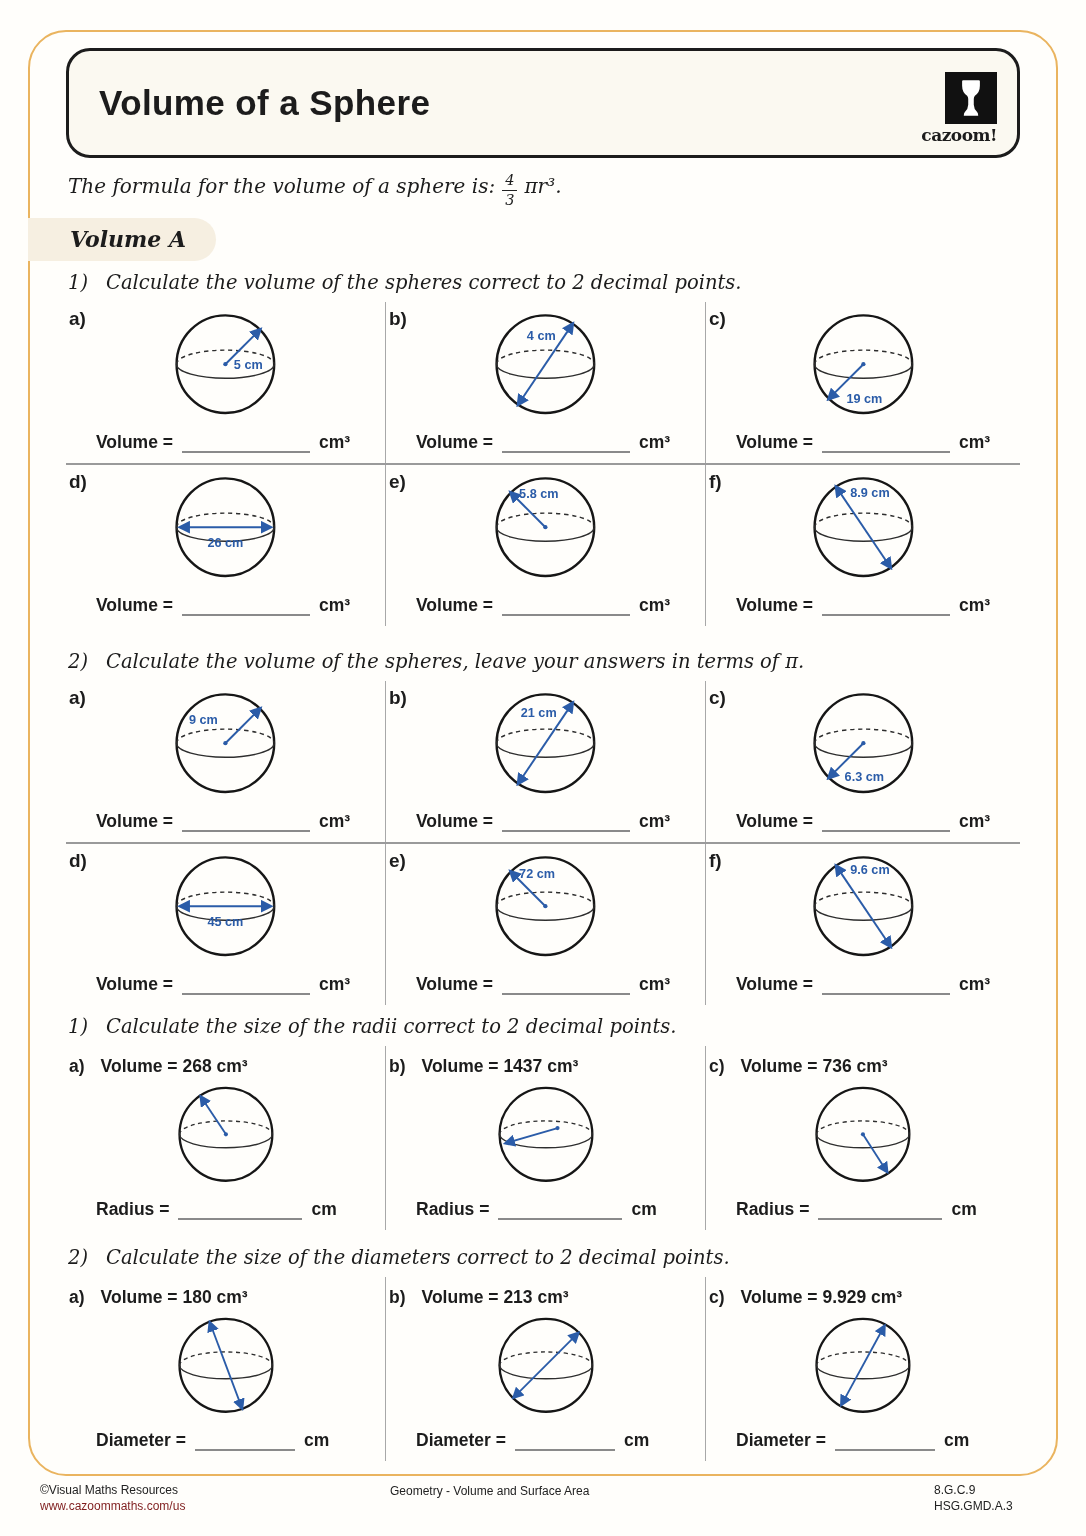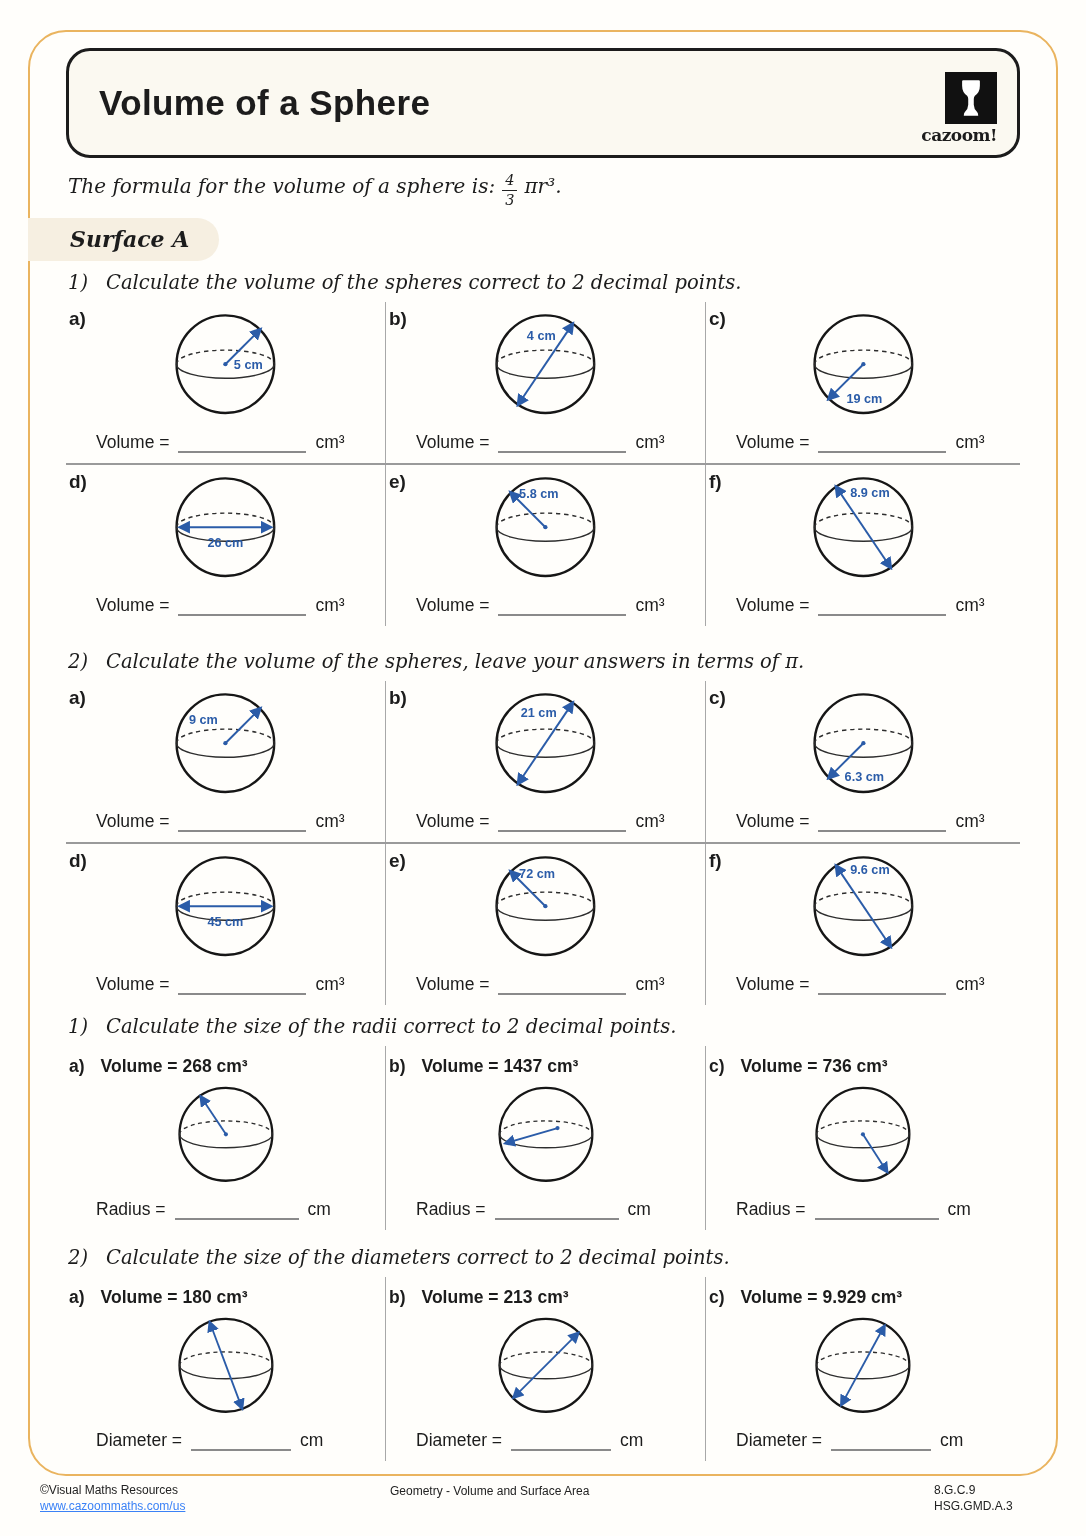--- a/index.html
+++ b/index.html
@@ -46,33 +46,33 @@
   .bcell svg.sphere{height:116px;margin-top:2px;}
   .sphere .ball{fill:none;stroke:#161616;stroke-width:2.6;}
   .sphere .eq{fill:none;stroke:#2e2e2e;stroke-width:1.5;}
   .sphere .back{stroke-dasharray:4.5 4;}
   .sphere .arr{stroke:var(--accent_blue,#2b5ca8);stroke-width:2.1;fill:none;}
   .sphere .dot{fill:var(--accent_blue,#2b5ca8);}
   .sphere text{font-family:"Liberation Sans",sans-serif;font-weight:bold;font-size:13.5px;
                fill:var(--accent_blue,#2b5ca8);}
 
   .ansline{display:flex;align-items:flex-end;gap:9px;padding-left:30px;margin-top:4px;
-           font-weight:normal;font-size:17.5px;}
+           font-weight:bold;font-size:17.5px;}
   .blank{display:inline-block;width:128px;border-bottom:2.2px solid #8a8a8a;height:17px;}
   .blank.b1{width:124px;}
   .blank.b2{width:100px;}
 
   
   .given{display:flex;gap:16px;font-weight:bold;font-size:17.5px;padding-left:3px;margin:6px 0 0 0;}
 
   
   .footer{position:absolute;left:0;right:0;top:1482px;padding:0 40px;display:grid;
           grid-template-columns:350px 1fr 112px;font-size:12px;color:#222;}
   .f-left{line-height:1.35;}
-  .f-link{color:#3b82f6;text-decoration:underline;cursor:pointer;}
+  .f-link{color:#7f1d1d;cursor:pointer;}
   .f-center{margin-top:2px;}
   .f-right{line-height:1.35;}
 </style>
 </head>
 <body>
 
 <svg width="0" height="0" style="position:absolute" aria-hidden="true">
   <defs>
     <marker id="ah" viewBox="0 0 10 10" refX="7.5" refY="5" markerWidth="6.5" markerHeight="6.5" orient="auto-start-reverse">
       <path d="M0 0 L10 5 L0 10 Z" style="fill:var(--accent_blue,#2b5ca8)"></path>
@@ -98,21 +98,21 @@
 
     <div class="formula">
       <span>The formula for the volume of a sphere is:</span>
       <span class="frac">
         <span class="num">4</span>
         <span class="den">3</span>
       </span>
       <span>πr³.</span>
     </div>
 
-    <div class="chip">Surface A</div>
+    <div class="chip">Volume A</div>
 
     <div class="qline">
       <span>1)</span>
       <span>Calculate the volume of the spheres correct to 2 decimal points.</span>
     </div>
 
     <div class="qrow">
       <div class="cell">
         <span class="cell-label">a)</span>
         <svg class="sphere" viewBox="0 0 150 130">

